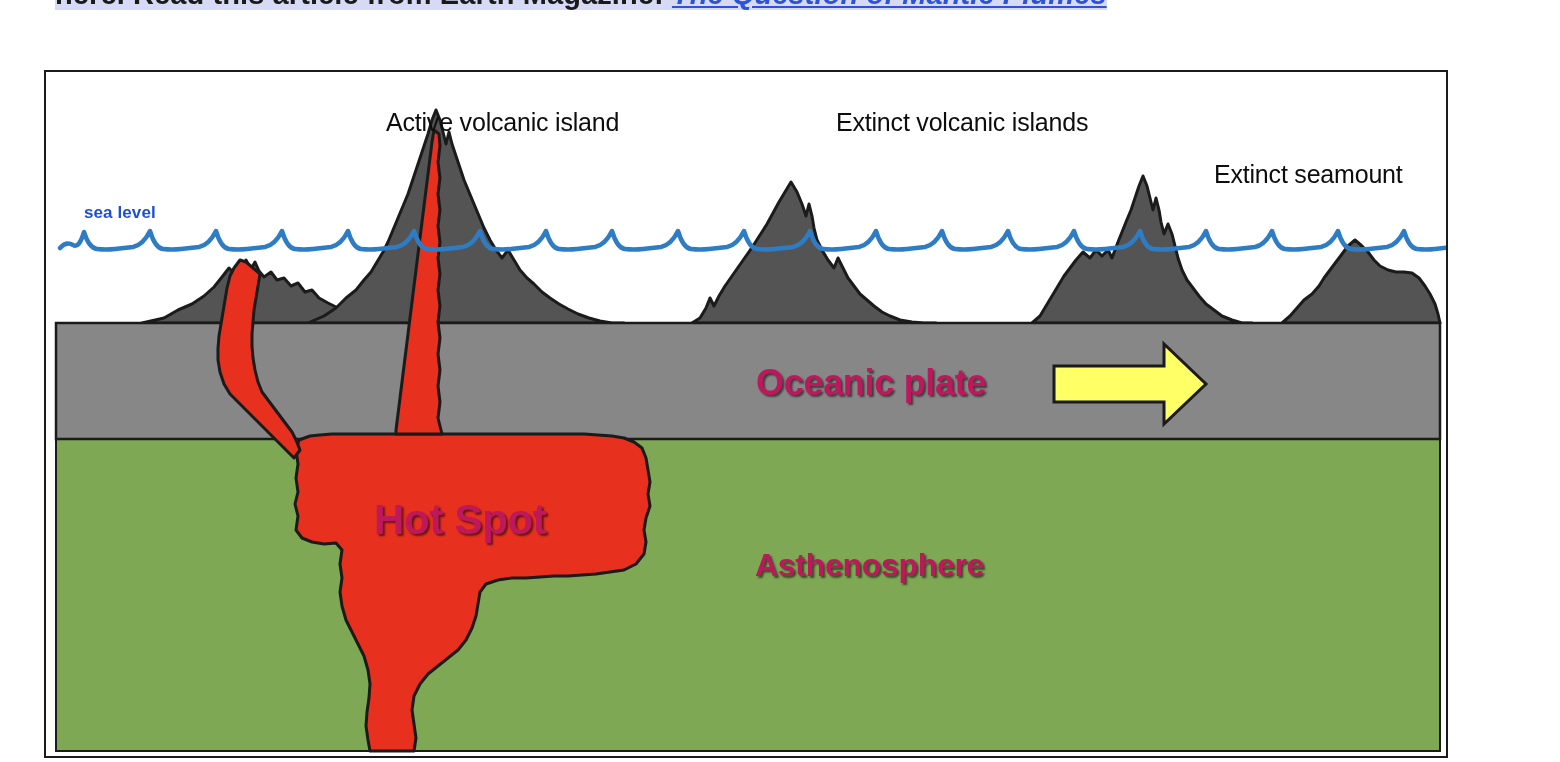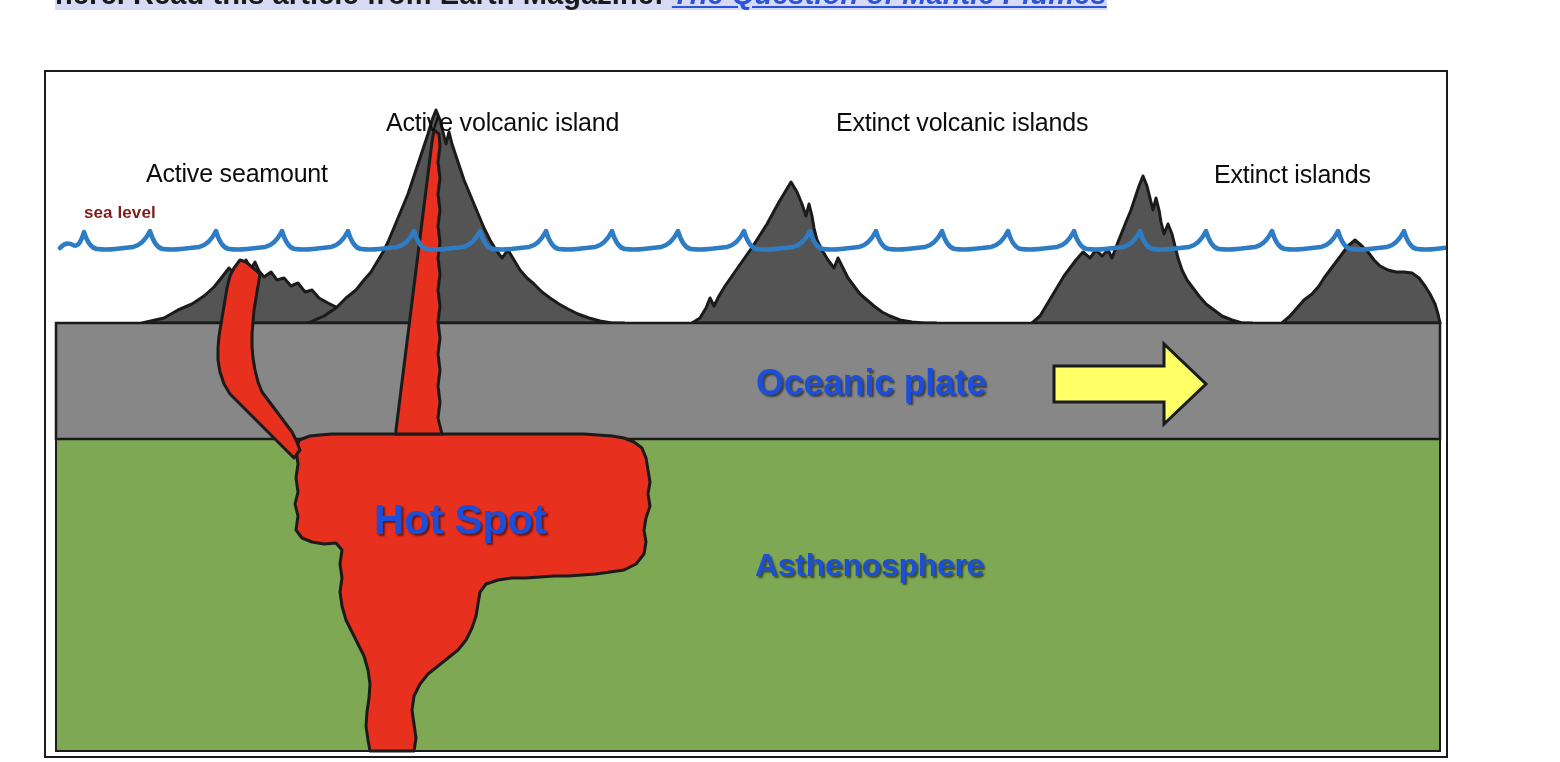--- a/index.html
+++ b/index.html
@@ -46,27 +46,27 @@
     font-weight:normal;color:#0d0d0d;
     font-size:25px;letter-spacing:-.2px;
   }
   #lbl-active-seamount{left:100px;top:87px;}
   #lbl-active-island{left:340px;top:36px;}
   #lbl-extinct-islands{left:790px;top:36px;}
   #lbl-extinct-seamount{left:1168px;top:88px;}
 
   #lbl-sea-level{
     position:absolute;left:38px;top:131px;
-    font-size:17px;font-weight:bold;color:#7f1d1d;
+    font-size:17px;font-weight:bold;color:#1d4ed8;
     letter-spacing:.1px;white-space:nowrap;
   }
 
   .yellow-label{
     position:absolute;white-space:nowrap;
-    font-weight:bold;color:#1d4ed8;
+    font-weight:bold;color:#be185d;
     text-shadow:2px 2px 2px rgba(0,0,0,.55);
     letter-spacing:-.3px;
   }
   #lbl-oceanic-plate{left:710px;top:290px;font-size:36px;}
   #lbl-hot-spot{left:328px;top:424px;font-size:42px;}
   #lbl-asthenosphere{left:709px;top:475px;font-size:32px;}
 </style>
 </head>
 <body>
 
@@ -243,24 +243,23 @@
       q10,-2 17,-16
       q5,17 13,18
       q9,1 17,0
       " fill="none" stroke="#2e7cc4" stroke-width="4.5" stroke-linecap="round" stroke-linejoin="round"></path>
 
     <path d="M1008,294 L1118,294 L1118,272 L1160,312 L1118,352 L1118,330 L1008,330 Z" fill="#ffff66" stroke="#1b1b1b" stroke-width="3" stroke-linejoin="miter"></path>
 
   </svg>
   </div>
 
-  <div class="fig-label" id="lbl-active-seamount">Active seamount</div>
   <div class="fig-label" id="lbl-active-island">Active volcanic island</div>
   <div class="fig-label" id="lbl-extinct-islands">Extinct volcanic islands</div>
-  <div class="fig-label" id="lbl-extinct-seamount">Extinct islands</div>
+  <div class="fig-label" id="lbl-extinct-seamount">Extinct seamount</div>
 
   <div id="lbl-sea-level">sea level</div>
 
   <div class="yellow-label" id="lbl-oceanic-plate">Oceanic plate</div>
   <div class="yellow-label" id="lbl-hot-spot">Hot Spot</div>
   <div class="yellow-label" id="lbl-asthenosphere">Asthenosphere</div>
 
 </div>
 
 </body></html>

